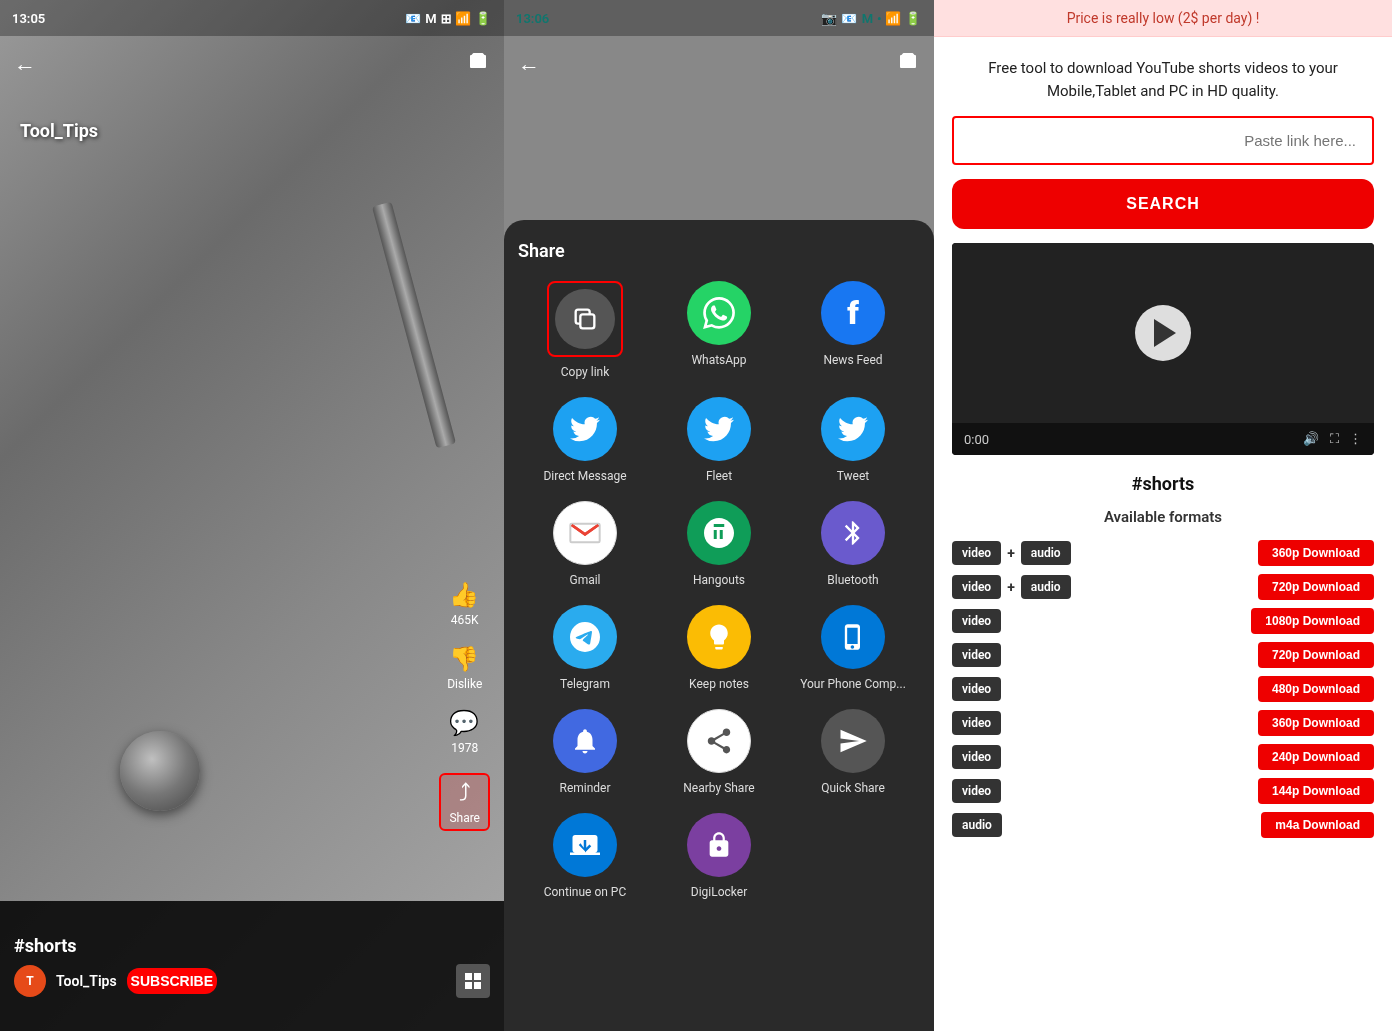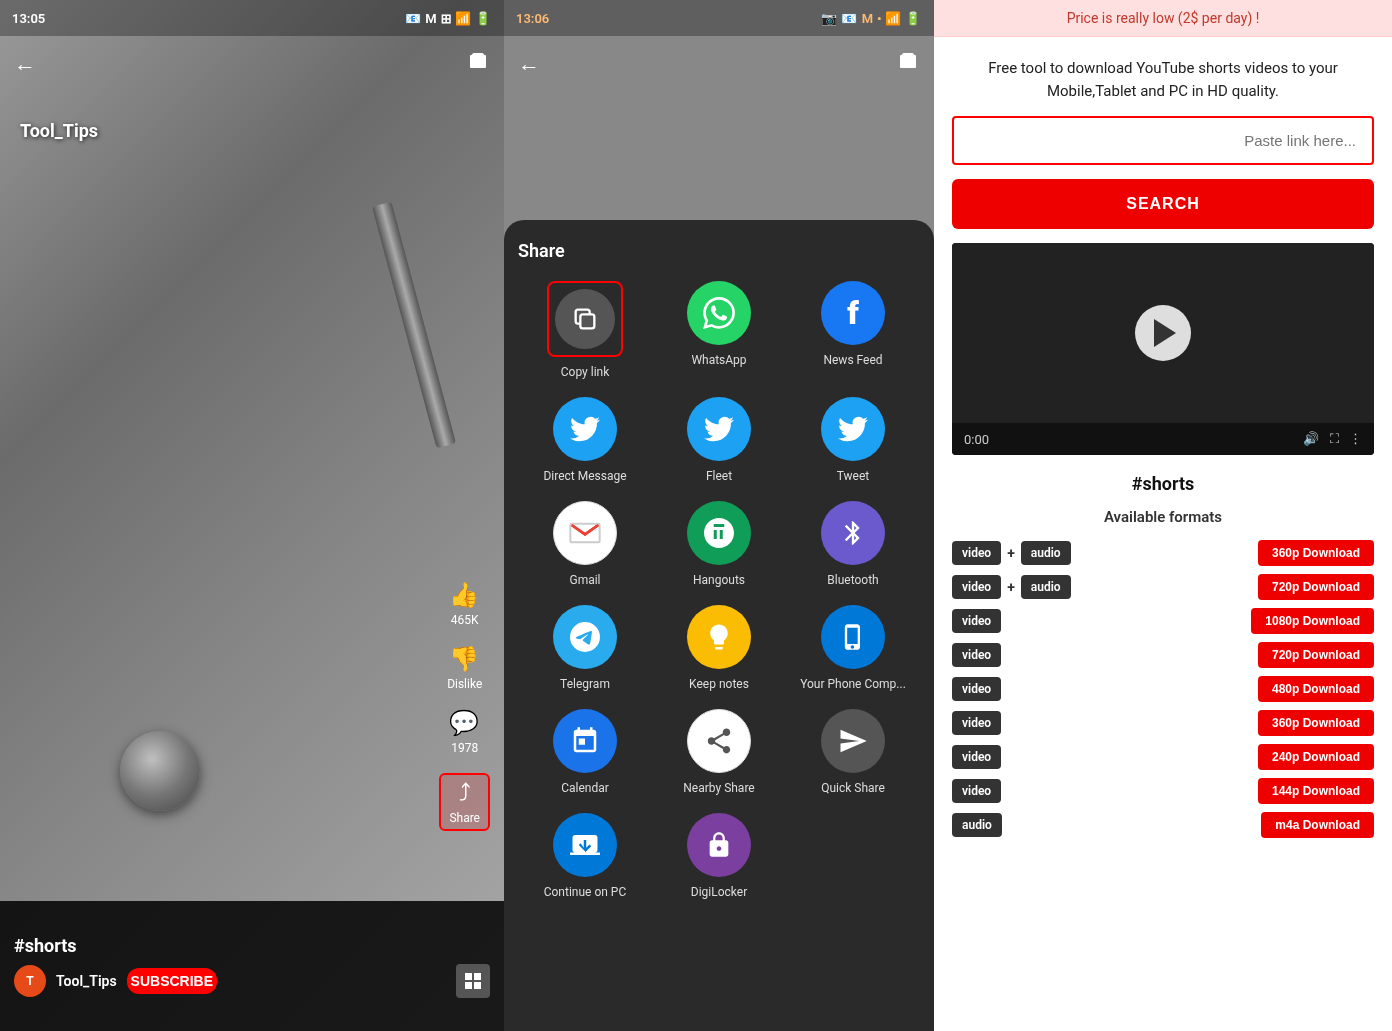--- a/index.html
+++ b/index.html
@@ -207,21 +207,21 @@
     }
     .middle-status {
       position: absolute;
       top: 0; left: 0; right: 0;
       height: 36px;
       display: flex;
       align-items: center;
       justify-content: space-between;
       padding: 0 12px;
       background: rgba(0,0,0,0.3);
-      color: #fdba74;
+      color: #0f766e;
       font-size: 13px;
       font-weight: 600;
       z-index: 10;
     }
     .middle-top-bar {
       position: absolute;
       top: 36px; left: 0; right: 0;
       height: 56px;
       display: flex;
       align-items: center;
@@ -335,21 +335,21 @@
       padding: 14px 16px;
       font-size: 15px;
       color: #999;
       outline: none;
       text-align: right;
     }
     .search-btn {
       background: #e00;
       color: #fff;
       border: none;
-      border-radius: 6px;
+      border-radius: 12px;
       padding: 16px;
       font-size: 16px;
       font-weight: 700;
       cursor: pointer;
       letter-spacing: 1px;
     }
     .video-player {
       background: #111;
       border-radius: 4px;
       overflow: hidden;
@@ -636,29 +636,29 @@
 
       <div class="share-item">
         <div class="share-item-icon icon-yourphone">
           <svg width="28" height="28" viewBox="0 0 24 24" fill="white">
               <path d="M15.5 1h-8C6.12 1 5 2.12 5 3.5v17C5 21.88 6.12 23 7.5 23h8c1.38 0 2.5-1.12 2.5-2.5v-17C18 2.12 16.88 1 15.5 1zm-4 21c-.83 0-1.5-.67-1.5-1.5S10.67 19 11.5 19s1.5.67 1.5 1.5S12.33 22 11.5 22zm4.5-4H7V4h9v14z"></path>
             </svg>
         </div>
         <span class="share-item-label">Your Phone Comp...</span>
       </div>
 
-
-      <div class="share-item">
-        <div class="share-item-icon icon-calendar">
-          <svg width="30" height="30" viewBox="0 0 24 24" fill="white">
-              <path d="M19 3h-1V1h-2v2H8V1H6v2H5c-1.11 0-1.99.9-1.99 2L3 19c0 1.1.89 2 2 2h14c1.1 0 2-.9 2-2V5c0-1.1-.9-2-2-2zm0 16H5V8h14v11zM7 10h5v5H7z"></path>
-            </svg>
-        </div>
-        <span class="share-item-label">Calendar</span>
-      </div>
+      <div class="share-item">
+        <div class="share-item-icon icon-reminder">
+          <svg width="30" height="30" viewBox="0 0 24 24" fill="white">
+              <path d="M12 22c1.1 0 2-.9 2-2h-4c0 1.1.9 2 2 2zm6-6v-5c0-3.07-1.64-5.64-4.5-6.32V4c0-.83-.67-1.5-1.5-1.5s-1.5.67-1.5 1.5v.68C7.63 5.36 6 7.92 6 11v5l-2 2v1h16v-1l-2-2z"></path>
+            </svg>
+        </div>
+        <span class="share-item-label">Reminder</span>
+      </div>
+
 
       <div class="share-item">
         <div class="share-item-icon icon-nearbyshare" style="border: 1px solid #ddd;">
           <svg width="30" height="30" viewBox="0 0 24 24" fill="#555">
               <path d="M18 16.08c-.76 0-1.44.3-1.96.77L8.91 12.7c.05-.23.09-.46.09-.7s-.04-.47-.09-.7l7.05-4.11c.54.5 1.25.81 2.04.81 1.66 0 3-1.34 3-3s-1.34-3-3-3-3 1.34-3 3c0 .24.04.47.09.7L8.04 9.81C7.5 9.31 6.79 9 6 9c-1.66 0-3 1.34-3 3s1.34 3 3 3c.79 0 1.5-.31 2.04-.81l7.12 4.16c-.05.21-.08.43-.08.65 0 1.61 1.31 2.92 2.92 2.92 1.61 0 2.92-1.31 2.92-2.92s-1.31-2.92-2.92-2.92z"></path>
             </svg>
         </div>
         <span class="share-item-label">Nearby Share</span>
       </div>
 

